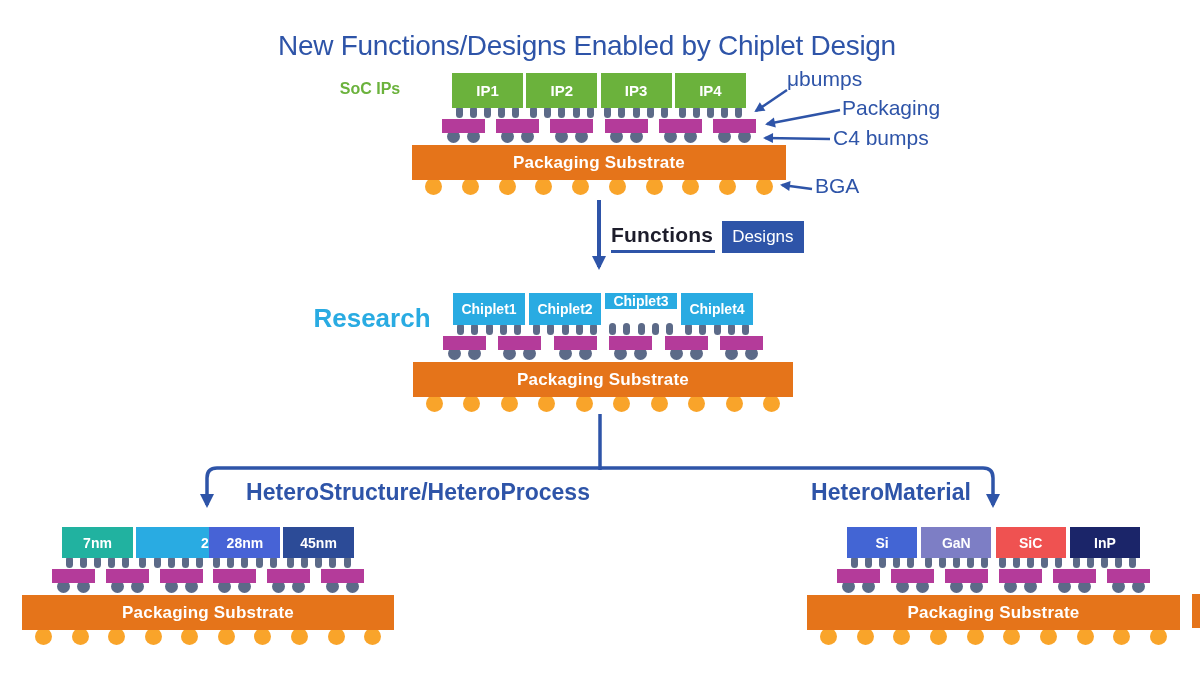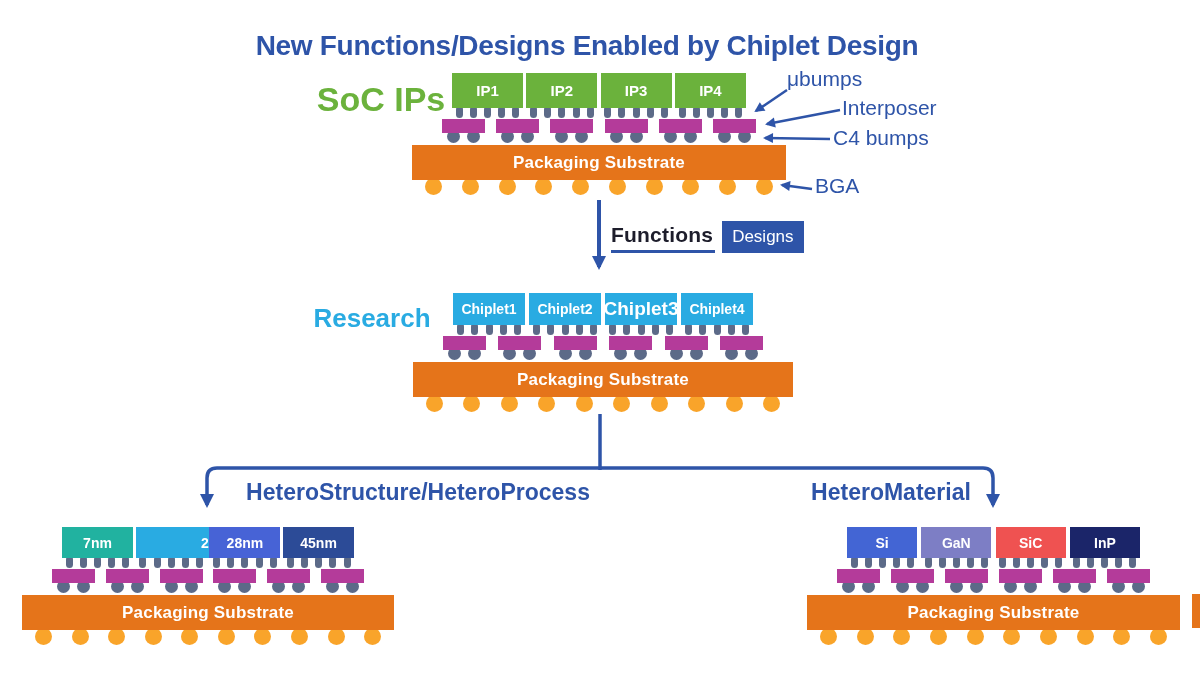--- a/index.html
+++ b/index.html
@@ -1,21 +1,21 @@
 <!DOCTYPE html>
 <html><head>
 <meta charset="utf-8">
 <style>
   html,body{margin:0;padding:0;background:#fff;}
   .canvas{position:relative;width:1200px;height:674px;background:#fff;overflow:hidden;
           font-family:"Liberation Sans",sans-serif;}
   .title{position:absolute;top:30px;left:587px;transform:translateX(-50%);
-         font-size:28px;font-weight:bold;color:var(--blue);white-space:nowrap;letter-spacing:-0.3px;}
+         font-size:28px;font-weight:normal;color:var(--blue);white-space:nowrap;letter-spacing:-0.3px;}
   .seclabel{position:absolute;transform:translateX(-50%);font-weight:bold;white-space:nowrap;}
-  #lbl-soc{top:80px;left:370px;font-size:34px;margin-left:11px;}
+  #lbl-soc{top:80px;left:370px;font-size:16px;}
   #lbl-chiplet{top:303px;left:372px;font-size:26px;}
   .annot{position:absolute;color:var(--blue);font-size:21px;white-space:nowrap;}
   #an-ubumps{left:787px;top:67px;}
   #an-interposer{left:842px;top:96px;}
   #an-c4{left:833px;top:126px;}
   #an-bga{left:815px;top:174px;}
   .overlay{position:absolute;left:0;top:0;pointer-events:none;}
   .logo{position:absolute;left:611px;top:221px;display:flex;align-items:stretch;gap:7px;}
   .logo-name{font-size:21px;font-weight:bold;color:#1d1d2b;border-bottom:3px solid var(--blue);
              padding:2px 2px 3px 0;letter-spacing:0.2px;}
@@ -116,21 +116,21 @@
       <div class="ubump" style="left: 637.5px; top: 323px; width: 7px; height: 12px;"></div>
       <div class="ubump" style="left: 651.9px; top: 323px; width: 7px; height: 12px;"></div>
       <div class="ubump" style="left: 666.3px; top: 323px; width: 7px; height: 12px;"></div>
       <div class="ubump" style="left: 684.7px; top: 323px; width: 7px; height: 12px;"></div>
       <div class="ubump" style="left: 699.1px; top: 323px; width: 7px; height: 12px;"></div>
       <div class="ubump" style="left: 713.5px; top: 323px; width: 7px; height: 12px;"></div>
       <div class="ubump" style="left: 727.9px; top: 323px; width: 7px; height: 12px;"></div>
       <div class="ubump" style="left: 742.3px; top: 323px; width: 7px; height: 12px;"></div>
       <div class="chip" style="left: 453px; top: 293px; width: 72px; height: 32px; background: rgb(41, 171, 226); font-size: 14px;">Chiplet1</div>
       <div class="chip" style="left: 529px; top: 293px; width: 72px; height: 32px; background: rgb(41, 171, 226); font-size: 14px;">Chiplet2</div>
-      <div class="chip" style="left: 605px; top: 293px; width: 72px; height: 32px; background: rgb(41, 171, 226); font-size: 19px;">Chiplet3</div>
+      <div class="chip" style="left: 605px; top: 293px; width: 72px; height: 16px; background: rgb(41, 171, 226); font-size: 14px;">Chiplet3</div>
       <div class="chip" style="left: 681px; top: 293px; width: 72px; height: 32px; background: rgb(41, 171, 226); font-size: 14px;">Chiplet4</div>
       <div class="c4" style="left: 448px; top: 347px; width: 13px; height: 13px;"></div>
       <div class="c4" style="left: 468px; top: 347px; width: 13px; height: 13px;"></div>
       <div class="c4" style="left: 503.4px; top: 347px; width: 13px; height: 13px;"></div>
       <div class="c4" style="left: 523.4px; top: 347px; width: 13px; height: 13px;"></div>
       <div class="c4" style="left: 558.8px; top: 347px; width: 13px; height: 13px;"></div>
       <div class="c4" style="left: 578.8px; top: 347px; width: 13px; height: 13px;"></div>
       <div class="c4" style="left: 614.2px; top: 347px; width: 13px; height: 13px;"></div>
       <div class="c4" style="left: 634.2px; top: 347px; width: 13px; height: 13px;"></div>
       <div class="c4" style="left: 669.6px; top: 347px; width: 13px; height: 13px;"></div>
@@ -260,21 +260,21 @@
       <div class="bga" style="left: 966.622px; top: 628px; width: 17px; height: 17px;"></div>
       <div class="bga" style="left: 1003.28px; top: 628px; width: 17px; height: 17px;"></div>
       <div class="bga" style="left: 1039.93px; top: 628px; width: 17px; height: 17px;"></div>
       <div class="bga" style="left: 1076.59px; top: 628px; width: 17px; height: 17px;"></div>
       <div class="bga" style="left: 1113.24px; top: 628px; width: 17px; height: 17px;"></div>
       <div class="bga" style="left: 1149.9px; top: 628px; width: 17px; height: 17px;"></div>
       <div class="substrate" style="left: 807px; top: 595px; width: 372.9px; height: 35px;">Packaging Substrate</div>
     </div>
 
   <div class="annot" id="an-ubumps">μbumps</div>
-  <div class="annot" id="an-interposer">Interposer</div>
+  <div class="annot" id="an-interposer">Packaging</div>
   <div class="annot" id="an-c4">C4 bumps</div>
   <div class="annot" id="an-bga">BGA</div>
 
   <div class="logo">
     <span class="logo-name">Functions</span>
     <span class="logo-tag">Designs</span>
   </div>
 
   <div class="branchlabel" id="bl-left">HeteroStructure/HeteroProcess</div>
   <div class="branchlabel" id="bl-right">HeteroMaterial</div>

